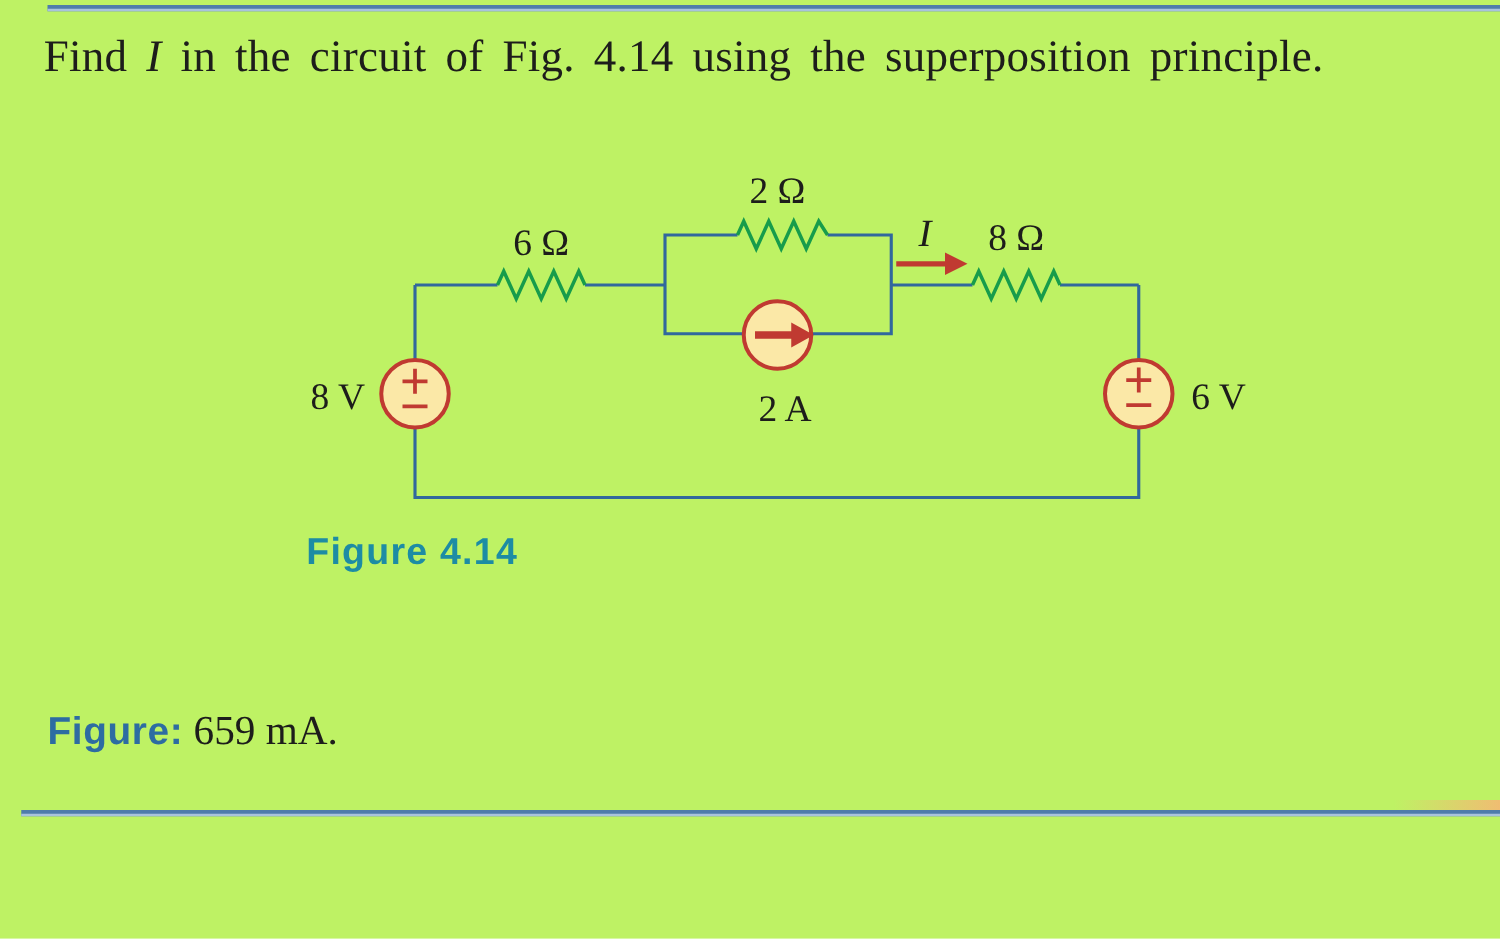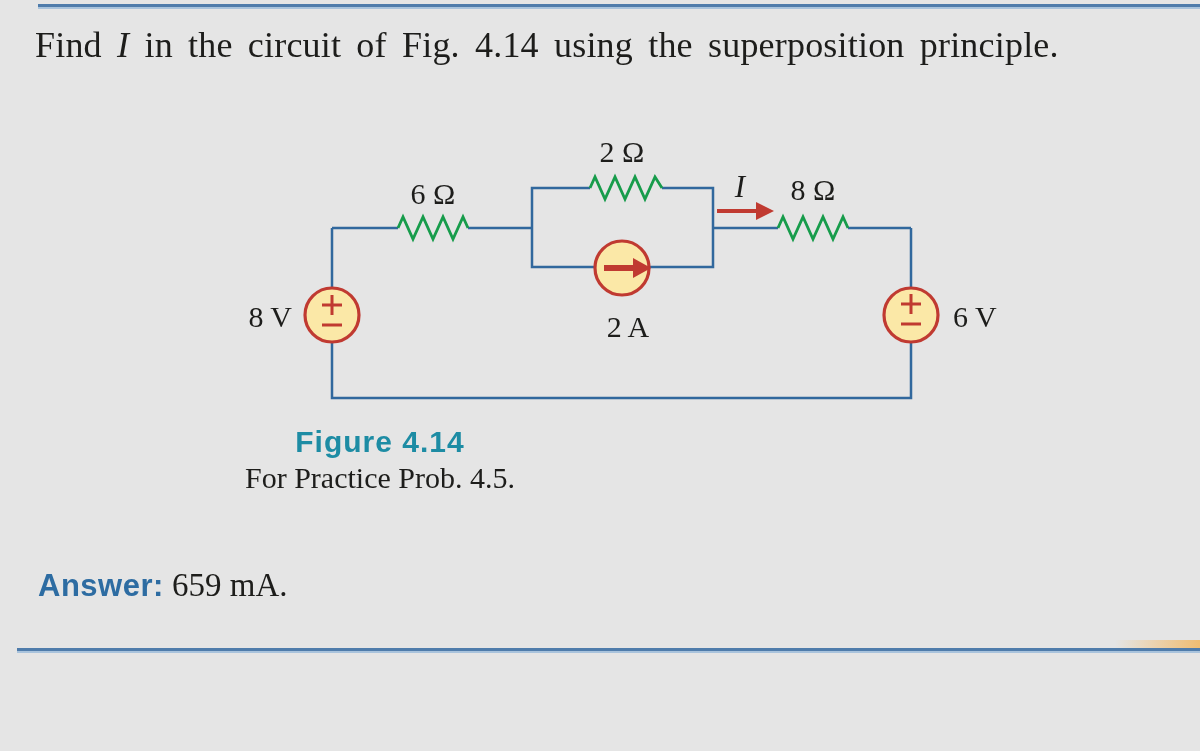--- a/index.html
+++ b/index.html
@@ -1,35 +1,35 @@
 <!DOCTYPE html>
 <html><head>
 <meta charset="utf-8">
 <style>
   html,body{margin:0;padding:0;background:#ffffff;}
   #page{
-    position:relative;width:1200px;height:751px;background:#e5e5e5;
+    position:relative;width:1200px;height:751px;background:#bef264;
     font-family:"Liberation Serif",serif;overflow:hidden;
   }
   .rule{position:absolute;background:#4f7cab;border-bottom:2px solid #a9c3dc;}
   #top-rule{left:38px;right:0;top:4px;height:3px;}
   #bottom-rule{left:17px;right:0;top:648px;height:3px;}
   #tan-accent{
     position:absolute;right:0;top:640px;width:85px;height:8px;
     background:linear-gradient(to right, rgba(240,189,114,0), #f0bd72);
   }
   #problem-title{
     position:absolute;left:35px;top:24px;width:1150px;
     font-size:36px;color:#1d1d1b;word-spacing:6px;letter-spacing:0.2px;
   }
   #problem-title i{font-style:italic;}
   #circuit{position:absolute;left:0;top:0;}
   #circuit text{font-family:"Liberation Serif",serif;fill:#1d1d1b;font-size:30px;}
   #circuit text.cur{font-style:italic;font-size:31px;}
-  #figure-caption{position:absolute;left:245px;top:425px;text-align:center;}
+  #figure-caption{position:absolute;left:245px;top:425px;}
   #caption-title{
     font-family:"Liberation Sans",sans-serif;font-weight:800;
     font-size:30px;color:#1d8ca4;letter-spacing:1px;
   }
   #caption-subtitle{font-size:30px;color:#1d1d1b;margin-top:2px;}
   #answer-line{position:absolute;left:38px;top:567px;font-size:33px;color:#1d1d1b;}
   #answer-label{
     font-family:"Liberation Sans",sans-serif;font-weight:800;
     font-size:31px;color:#2d6ca2;letter-spacing:0.5px;
   }
@@ -76,24 +76,23 @@
     <text x="433" y="204" text-anchor="middle">6 Ω</text>
     <text x="813" y="200" text-anchor="middle">8 Ω</text>
     <text class="cur" x="740" y="197" text-anchor="middle">I</text>
     <text x="292" y="327" text-anchor="end">8 V</text>
     <text x="953" y="327" text-anchor="start">6 V</text>
     <text x="628" y="337" text-anchor="middle">2 A</text>
   </svg>
 
   <div id="figure-caption">
     <div id="caption-title">Figure 4.14</div>
-    <div id="caption-subtitle">For Practice Prob. 4.5.</div>
   </div>
 
   <div id="answer-line">
-    <span id="answer-label">Answer:</span>
+    <span id="answer-label">Figure:</span>
     <span id="answer-value">659 mA.</span>
   </div>
 
   <div id="bottom-rule" class="rule"></div>
   <div id="tan-accent"></div>
 
 </div>
 
 </body></html>

